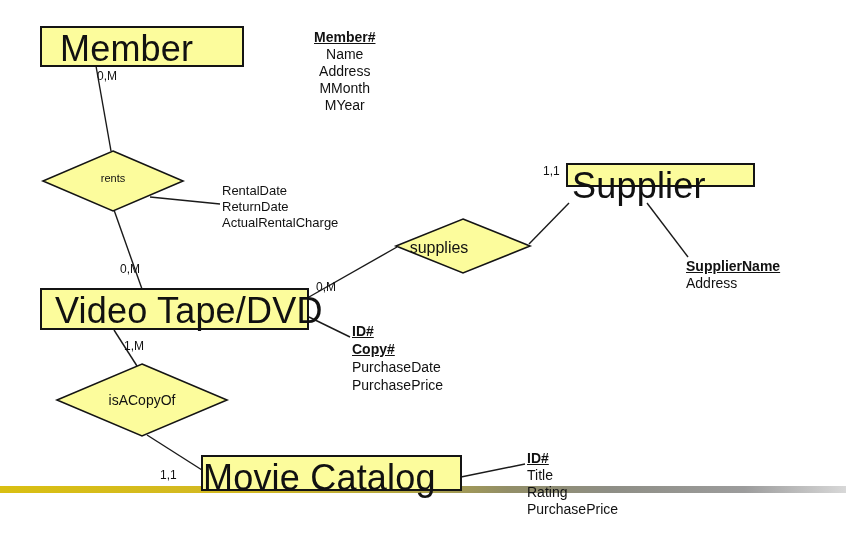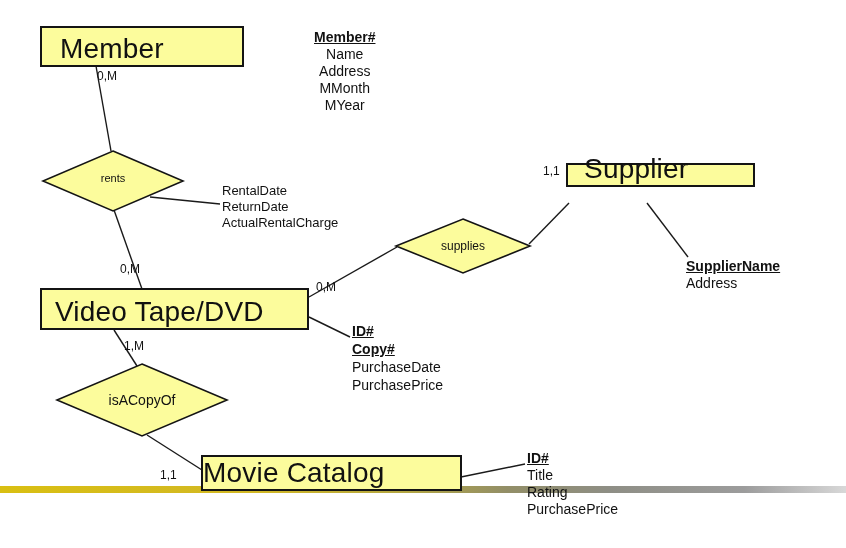--- a/index.html
+++ b/index.html
@@ -31,41 +31,41 @@
     left: 0;
     top: 0;
     z-index: 2;
   }
   .entity {
     position: absolute;
     background: #fcfc9c;
     border: 2px solid #141414;
     box-sizing: border-box;
     display: flex;
-    align-items: flex-end;
+    align-items: flex-start;
     color: #111;
-    font-size: 28px;
+    font-size: 36px;
     letter-spacing: 0.2px;
     z-index: 3;
     white-space: nowrap;
   }
   #e-member   { left: 40px;  top: 26px;  width: 204px; height: 41px; padding-left: 18px; }
-  #e-supplier { left: 566px; top: 163px; width: 189px; height: 24px; padding-left: 16px; }
+  #e-supplier { left: 566px; top: 163px; width: 189px; height: 24px; padding-left: 4px; }
   #e-video    { left: 40px;  top: 288px; width: 269px; height: 42px; padding-left: 13px; }
   #e-catalog  { left: 201px; top: 455px; width: 261px; height: 36px; }
 
   .rel-label {
     position: absolute;
     text-align: center;
     color: #111;
     z-index: 3;
     white-space: nowrap;
   }
   #r-rents     { left: 43px;  top: 172px; width: 140px; font-size: 11px; }
-  #r-supplies  { left: 396px; top: 239px; width: 134px; font-size: 12px; }
+  #r-supplies  { left: 372px; top: 239px; width: 134px; font-size: 16px; }
   #r-isacopyof { left: 57px;  top: 392px; width: 170px; font-size: 14px; }
 
   .attrs {
     position: absolute;
     color: #111;
     z-index: 3;
     white-space: nowrap;
   }
   .attrs .attr { font-size: 14px; line-height: 17px; }
   .attrs .key  { font-weight: bold; text-decoration: underline; }

